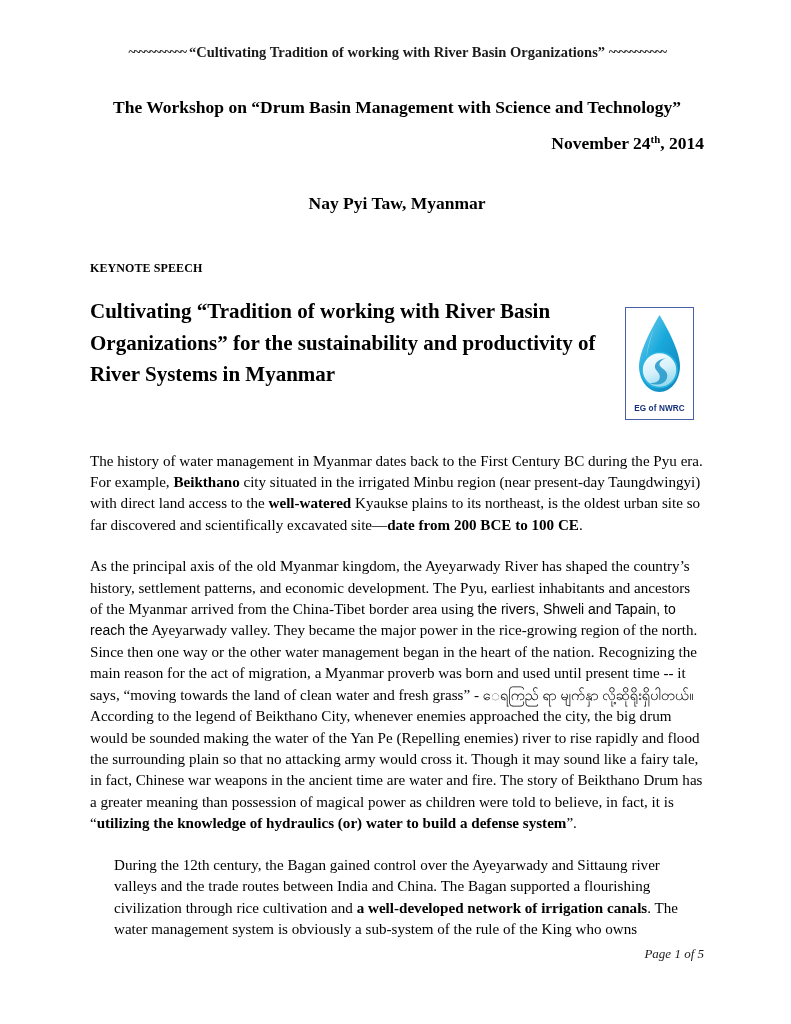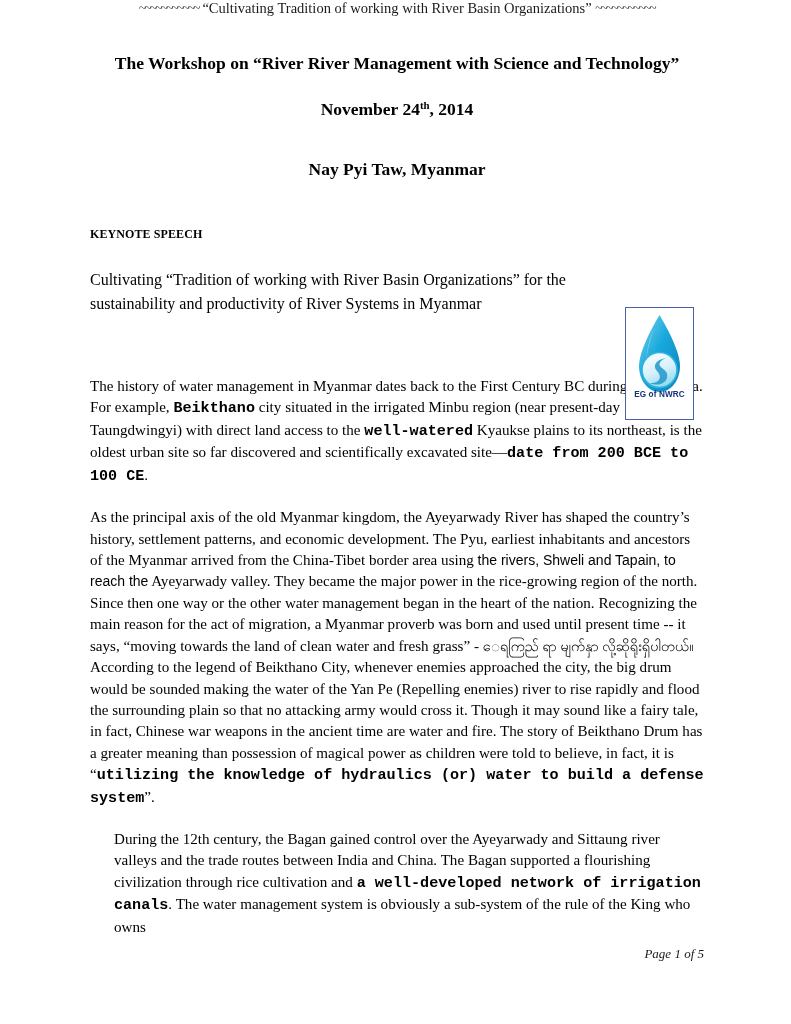--- a/index.html
+++ b/index.html
@@ -24,62 +24,64 @@
   }
   .content {
     position: absolute;
     left: 90px;
     top: 0;
     width: 614px;
   }
 
   
   .doc-header {
+    margin-top: 44px;
     text-align: center;
     font-size: 14.5px;
     line-height: 1.2;
     white-space: nowrap;
     color: #1a1a1a;
+    font-weight: bold;
   }
   .tilde {
     letter-spacing: -1.6px;
     font-size: 13px;
     color: #333;
     vertical-align: 1px;
   }
 
   
   .title-block {
     margin-top: 36px;
     text-align: center;
   }
   .title-line {
     font-weight: bold;
     font-size: 17.5px;
     line-height: 1.25;
   }
-  .title-line.second { margin-top: 24px; }
+  .title-line.second { margin-top: 14px; text-align: right; }
   .title-line.third  { margin-top: 38px; }
   sup.ord {
     font-size: 0.62em;
     vertical-align: 0.52em;
     font-weight: bold;
   }
 
   
   .keynote-label {
     margin-top: 46px;
     font-weight: bold;
     font-size: 12px;
     letter-spacing: 0.1px;
   }
   .speech-title {
-    margin-top: 26px;
-    font-weight: normal;
-    font-size: 16px;
+    margin-top: 20px;
+    font-weight: bold;
+    font-size: 21px;
     line-height: 1.5;
     width: 540px;
   }
 
   
   .author-block { margin-top: 21px; }
   .author-line {
     font-size: 15.2px;
     line-height: 1.35;
     margin-bottom: 20px;
@@ -93,41 +95,41 @@
     top: 307px;
     width: 69px;
     height: 113px;
     border: 1px solid #4a5fa5;
     background: #ffffff;
     box-sizing: border-box;
   }
   .logo svg { display: block; }
   .logo-caption {
     position: absolute;
-    bottom: 20px;
+    bottom: 6px;
     left: 0;
     width: 100%;
     text-align: center;
     font-family: "Liberation Sans", sans-serif;
     font-size: 8.2px;
     font-weight: bold;
     color: #15307a;
     letter-spacing: 0.1px;
   }
 
   
   .body-area { margin-top: 60px; }
   p.body {
     font-size: 15.1px;
     line-height: 1.42;
     margin: 0 0 20px 0;
     text-align: left;
   }
   p.body:last-child { margin-bottom: 0; margin-left: 24px; }
-  b { font-weight: bold; font-family: Liberation Mono, monospace; }
+  b { font-weight: bold; }
   .sans {
     font-family: "Liberation Sans", sans-serif;
     font-size: 14px;
   }
   .mm {
     font-family: Liberation Serif, serif;
     font-size: 14.5px;
   }
 
   
@@ -150,21 +152,21 @@
 
   <div class="content">
 
     <div class="doc-header">
       <span class="tilde">~~~~~~~~~~~</span>
       <span>“Cultivating Tradition of working with River Basin Organizations”</span>
       <span class="tilde">~~~~~~~~~~~</span>
     </div>
 
     <div class="title-block">
-      <div class="title-line first">The Workshop on “River River Management with Science and Technology”</div>
+      <div class="title-line first">The Workshop on “Drum Basin Management with Science and Technology”</div>
       <div class="title-line second"><span>November 24</span><sup class="ord">th</sup><span>, 2014</span></div>
       <div class="title-line third">Nay Pyi Taw, Myanmar</div>
     </div>
 
     <div class="keynote-label">KEYNOTE SPEECH</div>
     <div class="speech-title">Cultivating “Tradition of working with River Basin Organizations” for the sustainability and productivity of River Systems in Myanmar</div>
 
 
     <div class="body-area">
 

